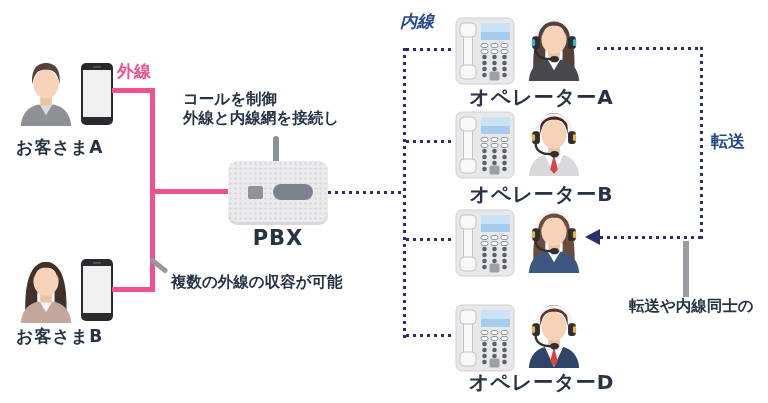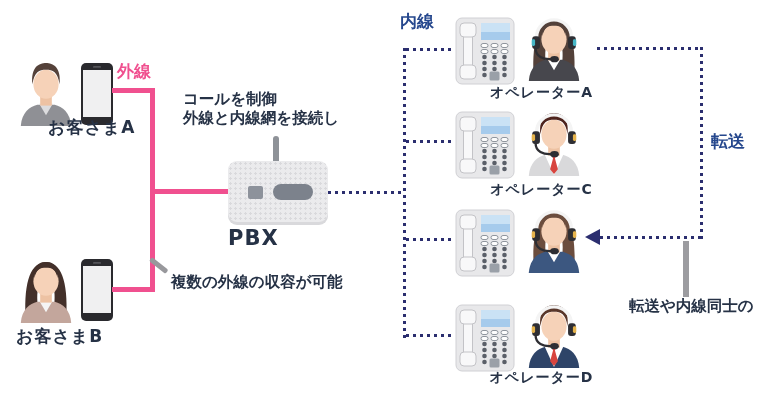--- a/index.html
+++ b/index.html
@@ -1,21 +1,21 @@
 <!DOCTYPE html>
 <html style="--pink: #f0508f; --navy: #2b2e6f; --blue: #25478d; --text: #263246;"><head>
 <meta charset="utf-8">
 <style>
   html,body{margin:0;padding:0;background:#fff;}
   .stage{position:relative;width:768px;height:403px;background:#ffffff;overflow:hidden;
          font-family:"DejaVu Sans","Liberation Sans",sans-serif;}
   .abs{position:absolute;}
   .lbl{position:absolute;font-weight:700;color:var(--text,#263246);white-space:nowrap;}
   .lbl-dark{font-size:17px;letter-spacing:1px;}
-  .lbl-op{font-size:14px;letter-spacing:1px;text-align:center;}
+  .lbl-op{font-size:20px;letter-spacing:1px;text-align:center;}
   .note{font-size:15.5px;line-height:19px;}
   .pink-line{position:absolute;background:var(--pink,#f0508f);}
   .blue-lbl{color:var(--blue,#25478d);font-size:17px;}
   .pink-lbl{color:var(--pink,#f0508f);font-size:17px;}
   .dot-h{position:absolute;height:3px;
          background:repeating-linear-gradient(90deg,var(--navy,#2b2e6f) 0 3px,transparent 3px 7px);}
   .dot-v{position:absolute;width:3px;
          background:repeating-linear-gradient(180deg,var(--navy,#2b2e6f) 0 3px,transparent 3px 7px);}
   .arrow-left{position:absolute;width:0;height:0;
               border-top:8px solid transparent;border-bottom:8px solid transparent;
@@ -24,21 +24,21 @@
            background-color:#ebebed;
            background-image:radial-gradient(#d9d9dc 1px,transparent 1.1px);
            background-size:5px 5px;
            box-shadow:0 3px 0 #d9d9dc;}
   .pbx-sq{position:absolute;left:20px;top:25px;width:15px;height:13px;border-radius:2px;background:#8d929b;}
   .pbx-bar{position:absolute;left:45px;top:23px;width:40px;height:16px;border-radius:8px;background:#7c828c;}
   .antenna{position:absolute;left:273px;top:136px;width:6px;height:28px;background:#8e9298;border-radius:3px 3px 0 0;}
   .gray-pointer{position:absolute;left:152px;top:257px;width:21px;height:5px;background:#98989c;
                 transform:rotate(38deg);transform-origin:left top;border-radius:2px;}
   .gray-bar{position:absolute;left:683px;top:241px;width:6px;height:56px;background:#9c9ca0;}
-  .pbx-title{position:absolute;left:228px;top:226px;width:100px;text-align:left;
+  .pbx-title{position:absolute;left:228px;top:226px;width:100px;text-align:center;
              font-weight:700;font-size:21px;letter-spacing:1px;color:var(--text,#263246);}
   svg{display:block;}
 </style>
 </head>
 <body>
 
 <div class="stage">
 
   <div class="abs" style="left:14px;top:60px;width:64px;height:66px;">
       <svg viewBox="0 0 66 68" width="100%" height="100%" xmlns="http://www.w3.org/2000/svg">
@@ -49,21 +49,21 @@
         <path d="M19 25 C17 7 26 3 33 3 C40 3 49 7 47 25 C45 12 40 10 33 10 C26 10 21 12 19 25 Z" fill="#55423a"></path>
       </svg>
     </div>
   <div class="abs" style="left:80px;top:62px;width:34px;height:64px;">
       <svg viewBox="0 0 34 64" width="100%" height="100%" xmlns="http://www.w3.org/2000/svg">
         <rect x="1" y="1" width="32" height="62" rx="5" fill="#2a2a2e"></rect>
         <rect x="3" y="8" width="28" height="47" fill="#f0f0f1"></rect>
         <rect x="13" y="4" width="8" height="1.8" rx="0.9" fill="#55555a"></rect>
       </svg>
     </div>
-  <div class="lbl lbl-dark" style="left:16px;top:116px;margin-left:32px;">お客さまA</div>
+  <div class="lbl lbl-dark" style="left:16px;top:136px;">お客さまA</div>
 
   <div class="lbl pink-lbl" style="left:117px;top:60px;">外線</div>
 
   <div class="abs" style="left:14px;top:257px;width:64px;height:66px;">
       <svg viewBox="0 0 66 68" width="100%" height="100%" xmlns="http://www.w3.org/2000/svg">
         <path d="M12 62 C10 24 18 5 33 5 C48 5 56 24 54 62 L40 62 C44 36 42 26 33 24 C24 26 22 36 26 62 Z" fill="#43302a"></path>
         <path d="M7 68 C8 54 16 48 24 46 L42 46 C50 48 58 54 59 68 Z" fill="#c3a69c"></path>
         <path d="M26 45 L33 57 L40 45 Z" fill="#f5f5f5"></path>
         <rect x="27" y="34" width="12" height="13" fill="#edc2a3"></rect>
         <ellipse cx="33" cy="25" rx="13" ry="15" fill="#f6d2b8"></ellipse>
@@ -97,21 +97,21 @@
     <div class="pbx-bar"></div>
   </div>
   <div class="pbx-title">PBX</div>
 
   <div class="dot-h" style="left:328px;top:191px;width:76px;"></div>
   <div class="dot-v" style="left:403px;top:48px;height:290px;"></div>
   <div class="dot-h" style="left:406px;top:48px;width:49px;"></div>
   <div class="dot-h" style="left:406px;top:140px;width:49px;"></div>
   <div class="dot-h" style="left:406px;top:238px;width:49px;"></div>
   <div class="dot-h" style="left:406px;top:334px;width:49px;"></div>
-  <div class="lbl blue-lbl" style="left:400px;top:10px;">内線</div>
+  <div class="lbl blue-lbl" style="left:400px;top:10px;font-style:italic;">内線</div>
 
   <div class="abs" style="left:455px;top:17px;width:60px;height:68px;">
       <svg viewBox="0 0 60 68" width="100%" height="100%" xmlns="http://www.w3.org/2000/svg">
         <rect x="1" y="1" width="58" height="66" rx="6" fill="#e8e8ea" stroke="#d0d0d4"></rect>
         <rect x="26" y="6" width="29" height="9" fill="#cae2f5"></rect>
         <rect x="26" y="15" width="29" height="8" fill="#a6cbec"></rect>
         <rect x="8.5" y="14" width="9" height="40" fill="#f8f8f9" stroke="#c3c3c7"></rect>
         <rect x="5" y="6" width="16" height="14" rx="4" fill="#f8f8f9" stroke="#c3c3c7"></rect>
         <rect x="5" y="48" width="16" height="14" rx="4" fill="#f8f8f9" stroke="#c3c3c7"></rect>
         <rect x="26" y="26.5" width="7" height="4" rx="2" fill="#fdfdfd" stroke="#8f959d" stroke-width="1"></rect>
@@ -193,21 +193,21 @@
         <path d="M19 25 C17 7 26 3 33 3 C40 3 49 7 47 25 C45 12 40 10 33 10 C26 10 21 12 19 25 Z" fill="#4e231d"></path>
         <path d="M15 23 A18 18 0 0 1 51 23" stroke="#f4f4f4" stroke-width="3.5" fill="none"></path>
         <rect x="10.5" y="22" width="8" height="13" rx="3" fill="#2e2e33"></rect>
         <rect x="47.5" y="22" width="8" height="13" rx="3" fill="#2e2e33"></rect>
         <rect x="10" y="25" width="3.5" height="7" rx="1.5" fill="#e6b44c"></rect>
         <rect x="52.5" y="25" width="3.5" height="7" rx="1.5" fill="#e6b44c"></rect>
         <path d="M14 34 C14 43 22 46 30 45.5" stroke="#2e2e33" stroke-width="2.4" fill="none"></path>
         <ellipse cx="33.5" cy="45.5" rx="4.5" ry="3.2" fill="#2e2e33"></ellipse>
       </svg>
     </div>
-  <div class="lbl lbl-op" style="left:464px;top:181px;width:155px;">オペレーターC</div>
+  <div class="lbl lbl-op" style="left:464px;top:181px;width:155px;">オペレーターB</div>
 
   <div class="abs" style="left:455px;top:209px;width:60px;height:68px;">
       <svg viewBox="0 0 60 68" width="100%" height="100%" xmlns="http://www.w3.org/2000/svg">
         <rect x="1" y="1" width="58" height="66" rx="6" fill="#e8e8ea" stroke="#d0d0d4"></rect>
         <rect x="26" y="6" width="29" height="9" fill="#cae2f5"></rect>
         <rect x="26" y="15" width="29" height="8" fill="#a6cbec"></rect>
         <rect x="8.5" y="14" width="9" height="40" fill="#f8f8f9" stroke="#c3c3c7"></rect>
         <rect x="5" y="6" width="16" height="14" rx="4" fill="#f8f8f9" stroke="#c3c3c7"></rect>
         <rect x="5" y="48" width="16" height="14" rx="4" fill="#f8f8f9" stroke="#c3c3c7"></rect>
         <rect x="26" y="26.5" width="7" height="4" rx="2" fill="#fdfdfd" stroke="#8f959d" stroke-width="1"></rect>

